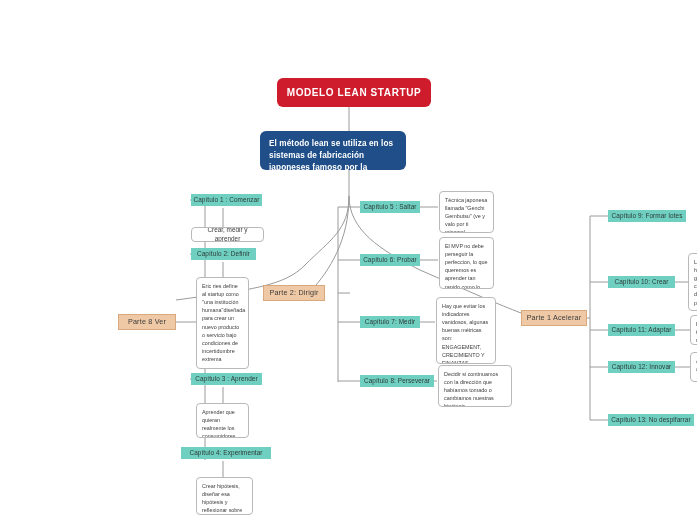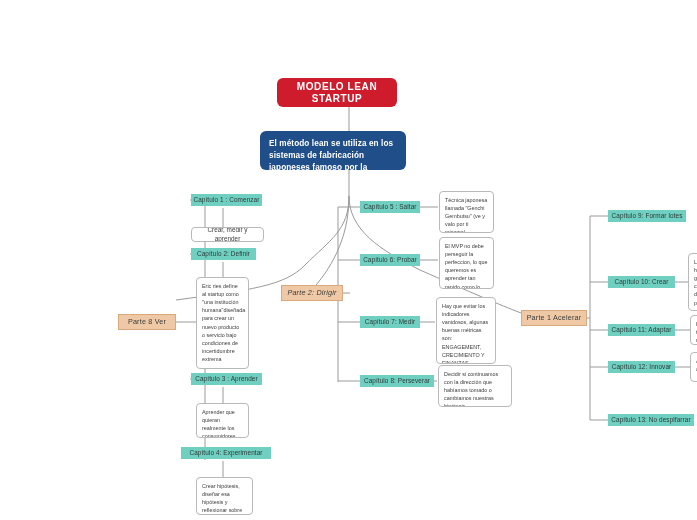--- a/index.html
+++ b/index.html
@@ -157,27 +157,27 @@
       <path d="M590,330 L608,330"></path>
       <path d="M590,367 L608,367"></path>
       <path d="M590,420 L608,420"></path>
 
       <path d="M675,282 L688,282"></path>
       <path d="M675,330 L690,330"></path>
       <path d="M675,367 L690,367"></path>
     </g>
   </svg>
 
-  <div class="node root-node" style="left:277px; top:78px; width:120px; height:29px;">MODELO LEAN STARTUP</div>
+  <div class="node root-node" style="left:277px; top:78px; width:154px; height:29px;">MODELO LEAN STARTUP</div>
 
   <div class="node summary-node" style="left:260px; top:131px; width:146px; height:39px;">El método lean se utiliza en los sistemas de fabricación japoneses famoso por la empresa Toyota</div>
 
   <div class="node parte-node" style="left:118px; top:314px; width:58px; height:16px;">Parte 8 Ver</div>
 
-  <div class="node parte-node" style="left:281px; top:285px; width:62px; height:16px;font-style:italic;">Parte 2: Dirigir</div>
+  <div class="node parte-node" style="left:263px; top:285px; width:62px; height:16px;">Parte 2: Dirigir</div>
 
   <div class="node parte-node" style="left:521px; top:310px; width:66px; height:16px;">Parte 1 Acelerar</div>
 
   <div class="node cap-node" style="left:191px; top:194px; width:71px; height:12px;">Capítulo 1 : Comenzar</div>
 
   <div class="node detail-node wide-text" style="left:191px; top:227px; width:73px; height:15px;">Crear, medir y aprender</div>
 
   <div class="node cap-node" style="left:191px; top:248px; width:65px; height:12px;">Capítulo 2: Definir</div>
 
   <div class="node detail-node" style="left:196px; top:277px; width:53px; height:92px;">Eric ries define al startup como "una institución humana"diseñada para crear un nuevo producto o servicio bajo condiciones de incertidumbre extrema</div>

